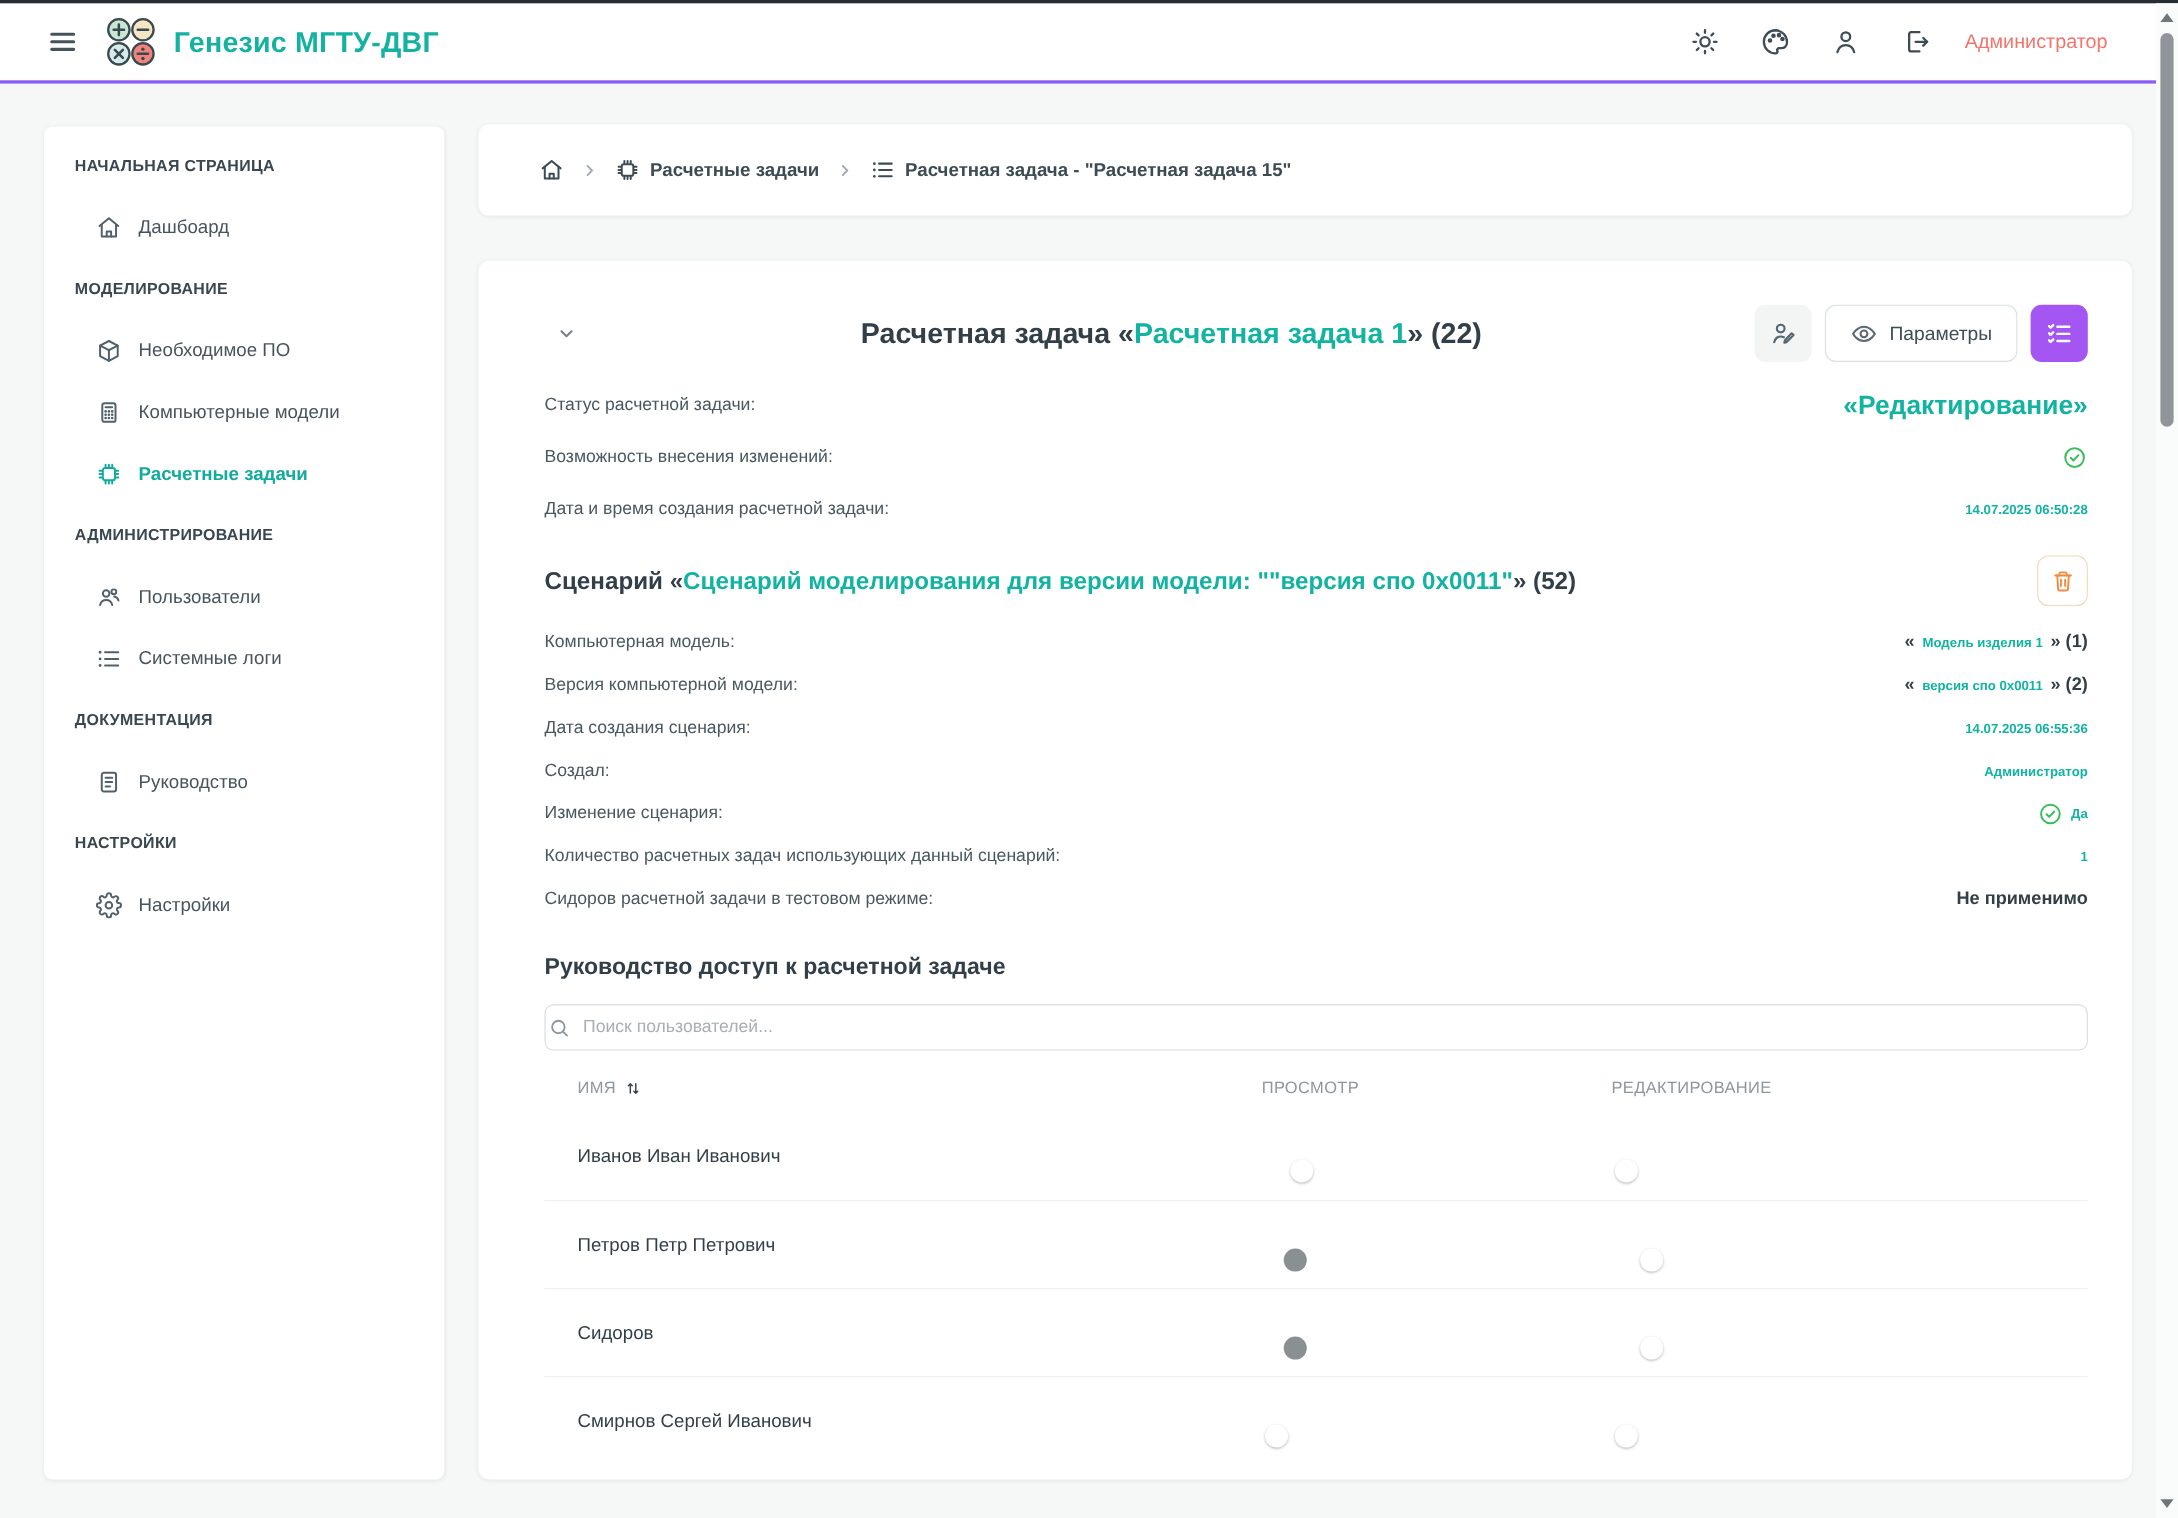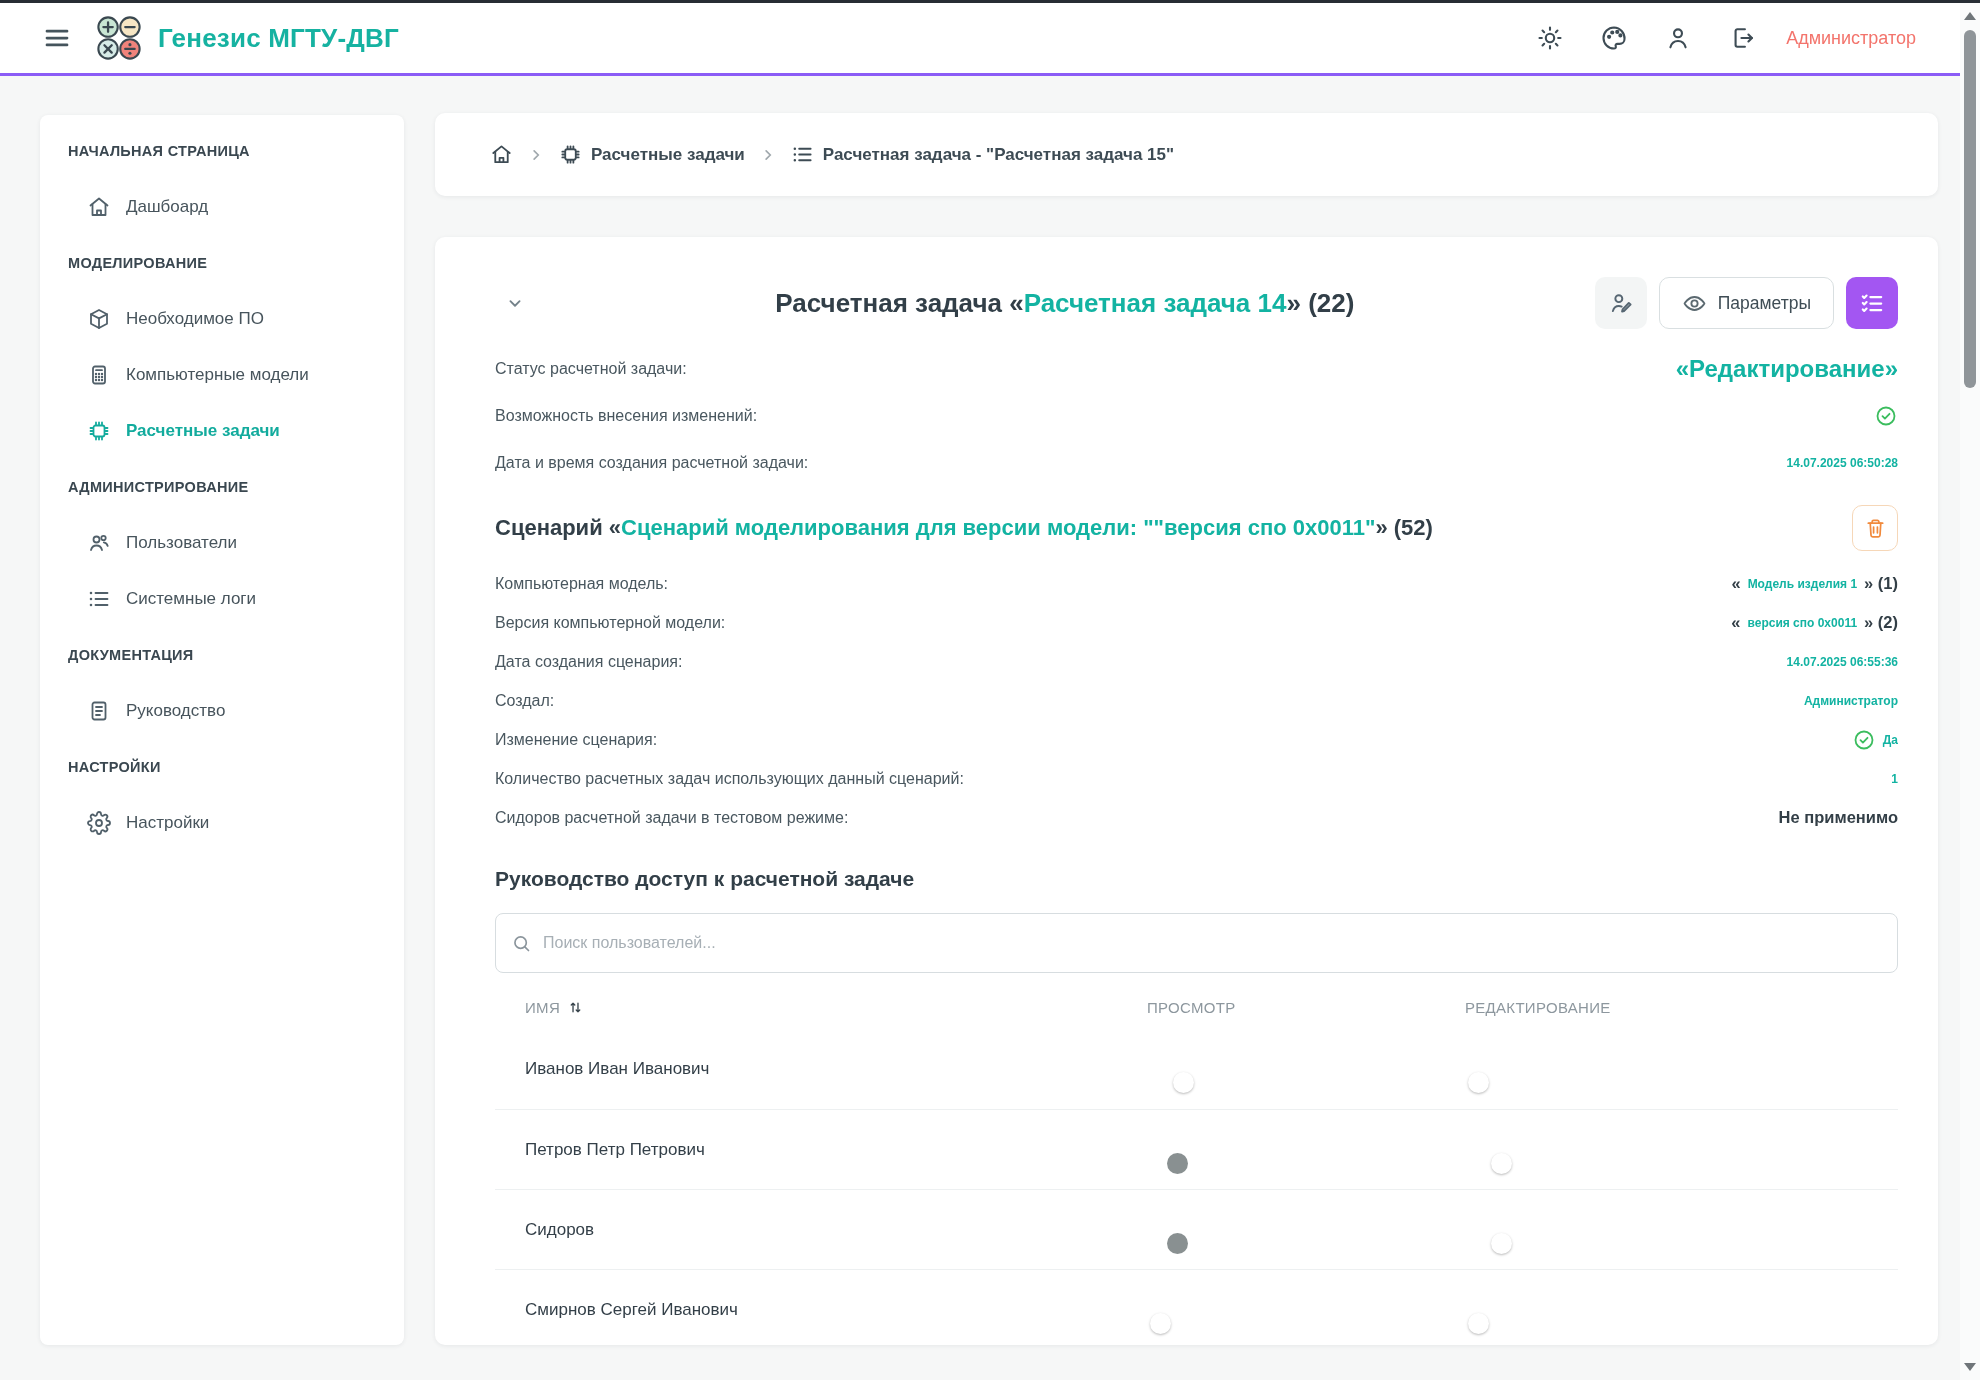--- a/index.html
+++ b/index.html
@@ -96,22 +96,22 @@
   .scenario-head { margin-top:14px; height:56px; display:flex; align-items:center; justify-content:space-between; }
   .scenario-title { font-size:22px; font-weight:700; color:#323f48; }
   .scenario-title .t-teal { color:#13b3a2; }
   .delete-btn { width:46px; height:46px; border-radius:10px; background:#fff;
     border:1.5px solid #f6d7b8; display:flex; align-items:center; justify-content:center;
     color:#f18a3c; cursor:pointer; }
 
   
   .sharing-head { margin-top:24px; height:36px; display:flex; align-items:center;
     font-size:21px; font-weight:700; color:#323f48; }
-  .search-box { margin-top:16px; height:60px; border:1px solid #d7dde0; border-radius:8px;
-    display:flex; align-items:center; padding:0 15px; gap:11px; background:#fff; }
+  .search-box { margin-top:16px; height:42px; border:1px solid #d7dde0; border-radius:8px;
+    display:flex; align-items:center; padding:0 2px; gap:11px; background:#fff; }
   .search-box .ic { color:#8b959c; }
   .search-box input { flex:1; border:none; outline:none; font-family:inherit; font-size:16px; color:#36454e; background:transparent; }
   .search-box input::placeholder { color:#a7afb5; }
 
   .t-grid { display:grid; grid-template-columns:1fr 318px 433px; align-items:center; }
   .t-head { margin-top:12px; height:44px; font-size:15px; color:#8d979e; letter-spacing:.3px; }
   .t-head .col-name { display:flex; align-items:center; gap:7px; padding-left:30px; }
   .sort-ic { width:17px; height:17px; color:#39454d; cursor:pointer; }
   .t-row { height:80px; }
   .t-row + .t-row { border-top:1px solid #edf0f1; }
@@ -317,21 +317,21 @@
 </div>
 
 <div class="main-card">
 
   <div class="title-row">
     <span class="collapse-btn ic">
       <svg width="22" height="22" viewBox="0 0 24 24" fill="none" stroke="currentColor" stroke-width="2" stroke-linecap="round" stroke-linejoin="round">
           <path d="m7 10 5 5 5-5"></path>
         </svg>
     </span>
-    <div class="card-title"><span>Расчетная задача «</span><span class="t-teal">Расчетная задача 14</span><span>» (22)</span></div>
+    <div class="card-title"><span>Расчетная задача «</span><span class="t-teal">Расчетная задача 1</span><span>» (22)</span></div>
     <div class="title-actions">
       <button class="ghost-btn">
         <span class="ic">
           <svg width="26" height="26" viewBox="0 0 24 24" fill="none" stroke="currentColor" stroke-width="1.8" stroke-linecap="round" stroke-linejoin="round">
               <circle cx="10" cy="8" r="3.2"></circle>
               <path d="M4.5 19.5c.8-3.2 3-4.8 5.5-4.8.9 0 1.8.2 2.6.6"></path>
               <path d="m14.8 19.4 5-5 1-1-1.6-1.4-5.7 5.9-.5 2z"></path>
             </svg>
         </span>
       </button>

